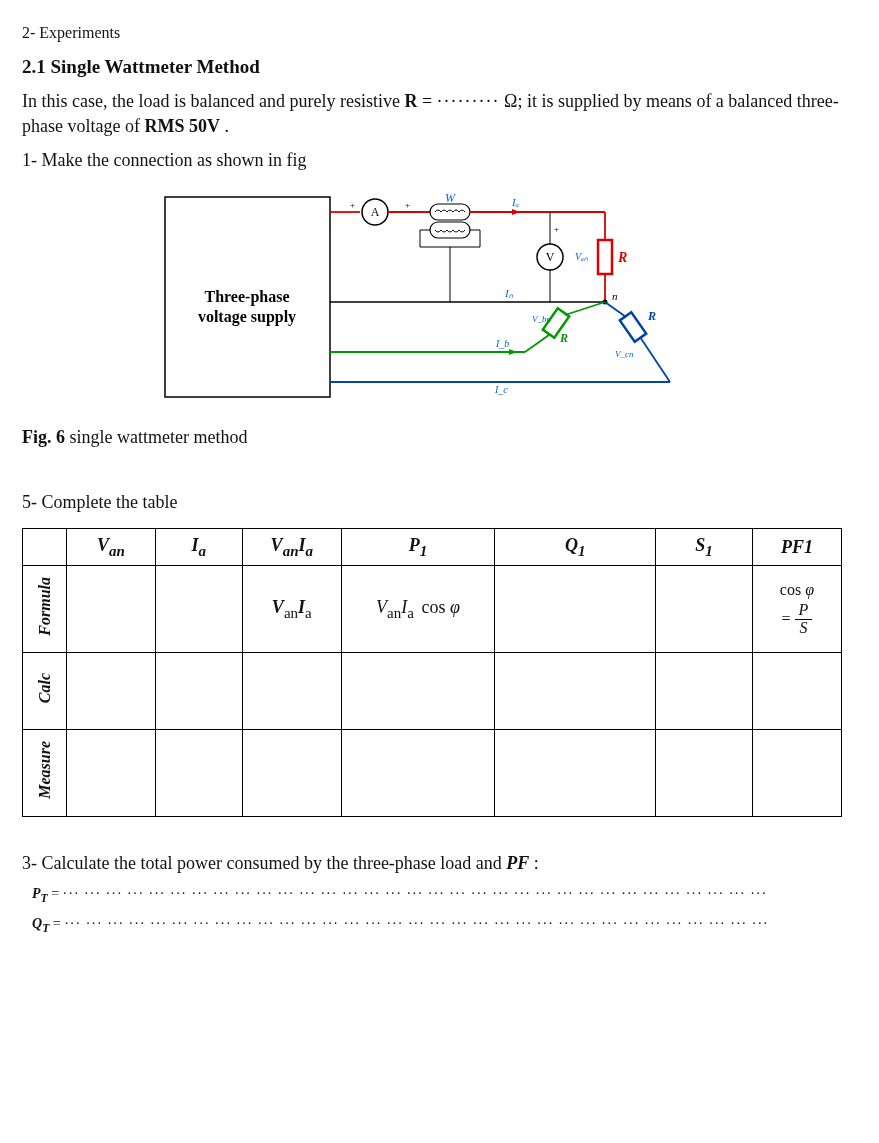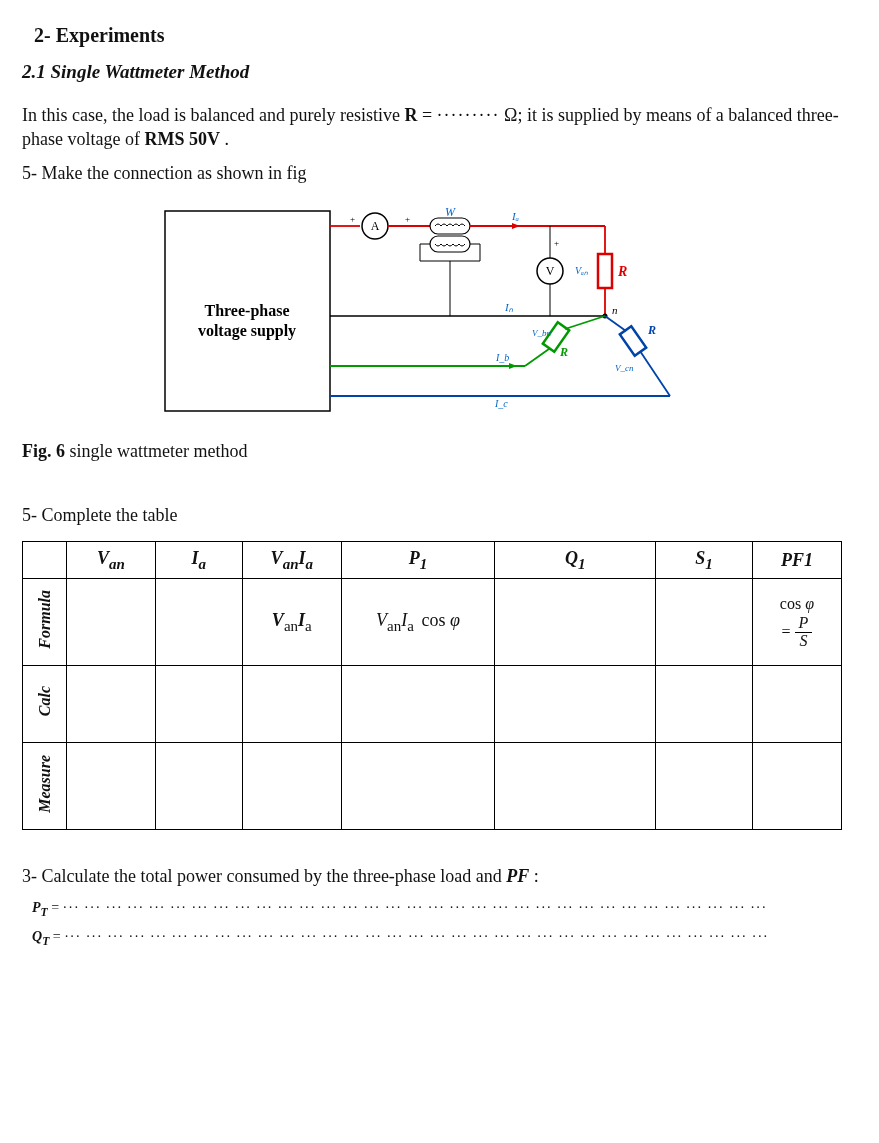--- a/index.html
+++ b/index.html
@@ -6,22 +6,22 @@
     font-family: "Palatino Linotype", "Book Antiqua", Palatino, Georgia, serif;
     font-size: 18px;
     color: #111;
     margin: 0;
     padding: 18px 22px;
     width: 879px;
     box-sizing: border-box;
     background: #fff;
     line-height: 1.35;
   }
-  h2.sec { font-size: 20px; font-weight: bold; margin: 4px 0 8px 12px; }
-  h3.sub { font-size: 19px; font-weight: bold; margin: 10px 0 18px 0; font-style: italic; }
+  h2.sec { font-size: 16px; font-weight: normal; margin: 4px 0 8px 0; }
+  h3.sub { font-size: 19px; font-weight: bold; margin: 10px 0 10px 0; }
   p { margin: 8px 0 10px 0; }
   .b { font-weight: bold; }
   .i { font-style: italic; }
   .ib { font-style: italic; font-weight: bold; }
   .caption { margin: 12px 0 40px 0; }
 
   .diagram-wrap { text-align: center; margin: 10px 0 0 0; }
   svg.diagram { width: 560px; height: 225px; }
 
   table.data {
@@ -87,21 +87,21 @@
   <span>In this case, the load is balanced and purely resistive </span>
   <span class="b">R</span>
   <span> = </span>
   <span class="dots">·········</span>
   <span> Ω; </span>
   <span>it is supplied by means of a balanced three-phase voltage of </span>
   <span class="b">RMS 50V</span>
   <span>.</span>
 </p>
 
-<p>5- Make the connection as shown in fig</p>
+<p>1- Make the connection as shown in fig</p>
 
 <div class="diagram-wrap">
 <svg class="diagram" viewBox="0 0 560 225" xmlns="http://www.w3.org/2000/svg">
 
   <rect x="5" y="15" width="165" height="200" fill="#fff" stroke="#000" stroke-width="1.5"></rect>
   <text x="87" y="120" text-anchor="middle" font-family="Georgia,serif" font-weight="bold" font-size="16"><tspan>Three-phase</tspan></text>
   <text x="87" y="140" text-anchor="middle" font-family="Georgia,serif" font-weight="bold" font-size="16"><tspan>voltage supply</tspan></text>
 
   <line x1="170" y1="30" x2="200" y2="30" stroke="#d00" stroke-width="1.8"></line>
 

